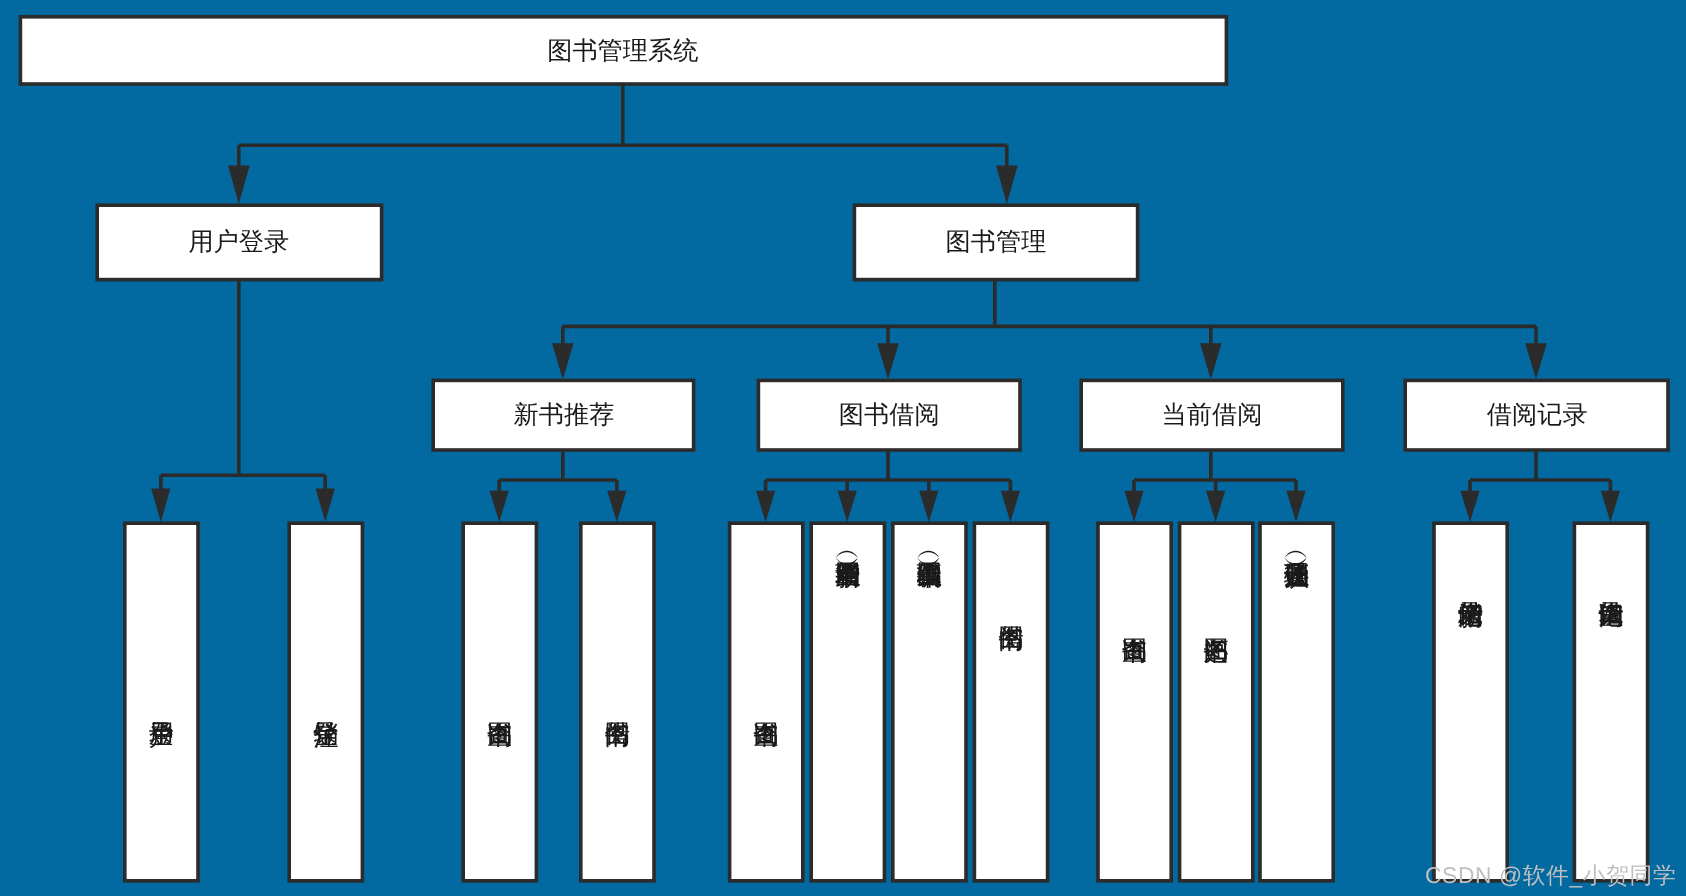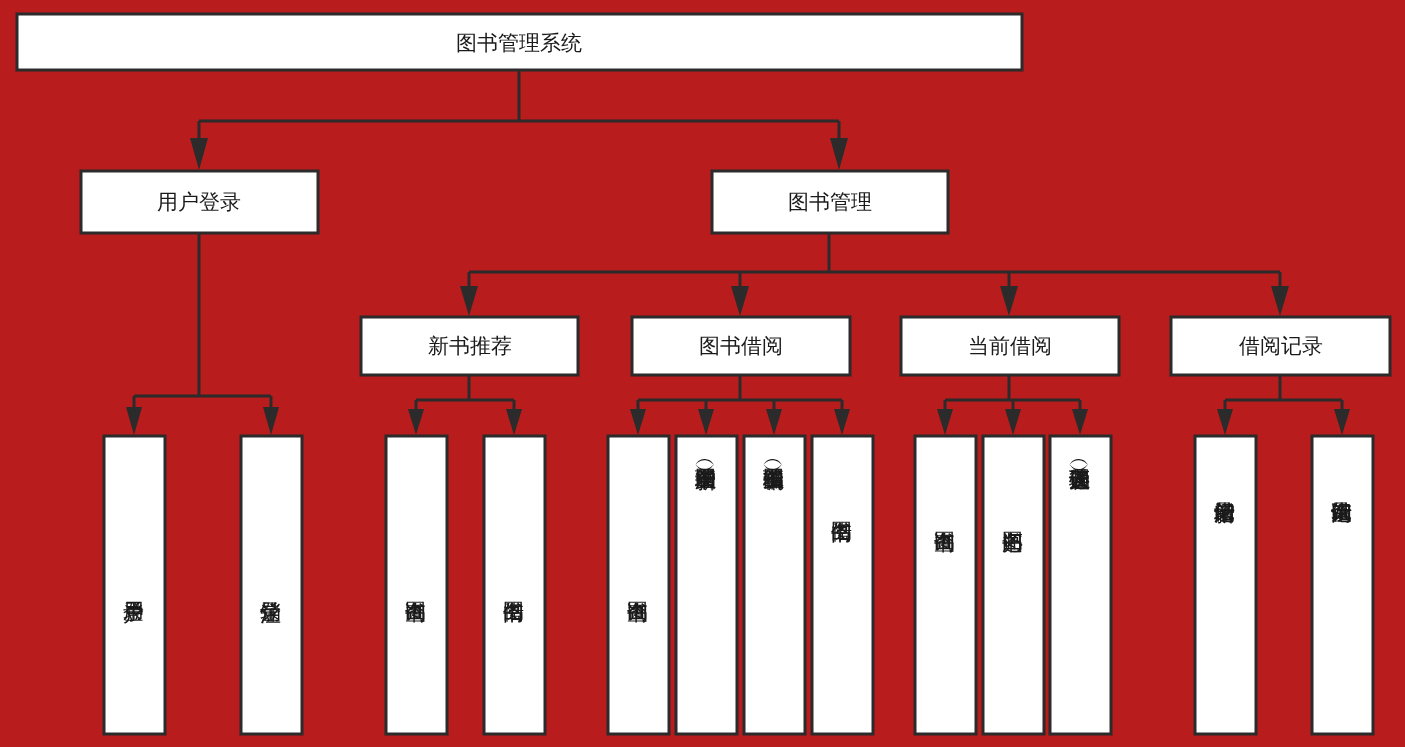--- a/index.html
+++ b/index.html
@@ -10,21 +10,21 @@
   body {
     width: 1405px;
     height: 747px;
     font-family: "Liberation Sans", "DejaVu Sans", sans-serif;
     overflow: hidden;
   }
   #diagram-root {
     position: relative;
     width: 1405px;
     height: 747px;
-    background: #b91c1c;
+    background: #0369a1;
   }
   svg#flow {
     position: absolute;
     left: 0;
     top: 0;
     width: 1405px;
     height: 747px;
     display: block;
   }
   .node-box {
@@ -237,14 +237,15 @@
       <rect class="node-box" x="1195" y="436" width="61" height="298"></rect>
       <text class="node-label-vertical" x="1225" y="485" writing-mode="tb" glyph-orientation-vertical="0">新增借阅记录</text>
     </g>
     <g>
       <rect class="node-box" x="1312" y="436" width="61" height="298"></rect>
       <text class="node-label-vertical" x="1342" y="485" writing-mode="tb" glyph-orientation-vertical="0">查询借阅记录</text>
     </g>
 
   </svg>
 
+  <div class="watermark">CSDN @软件_小贺同学</div>
 
 </div>
 
 </body></html>

